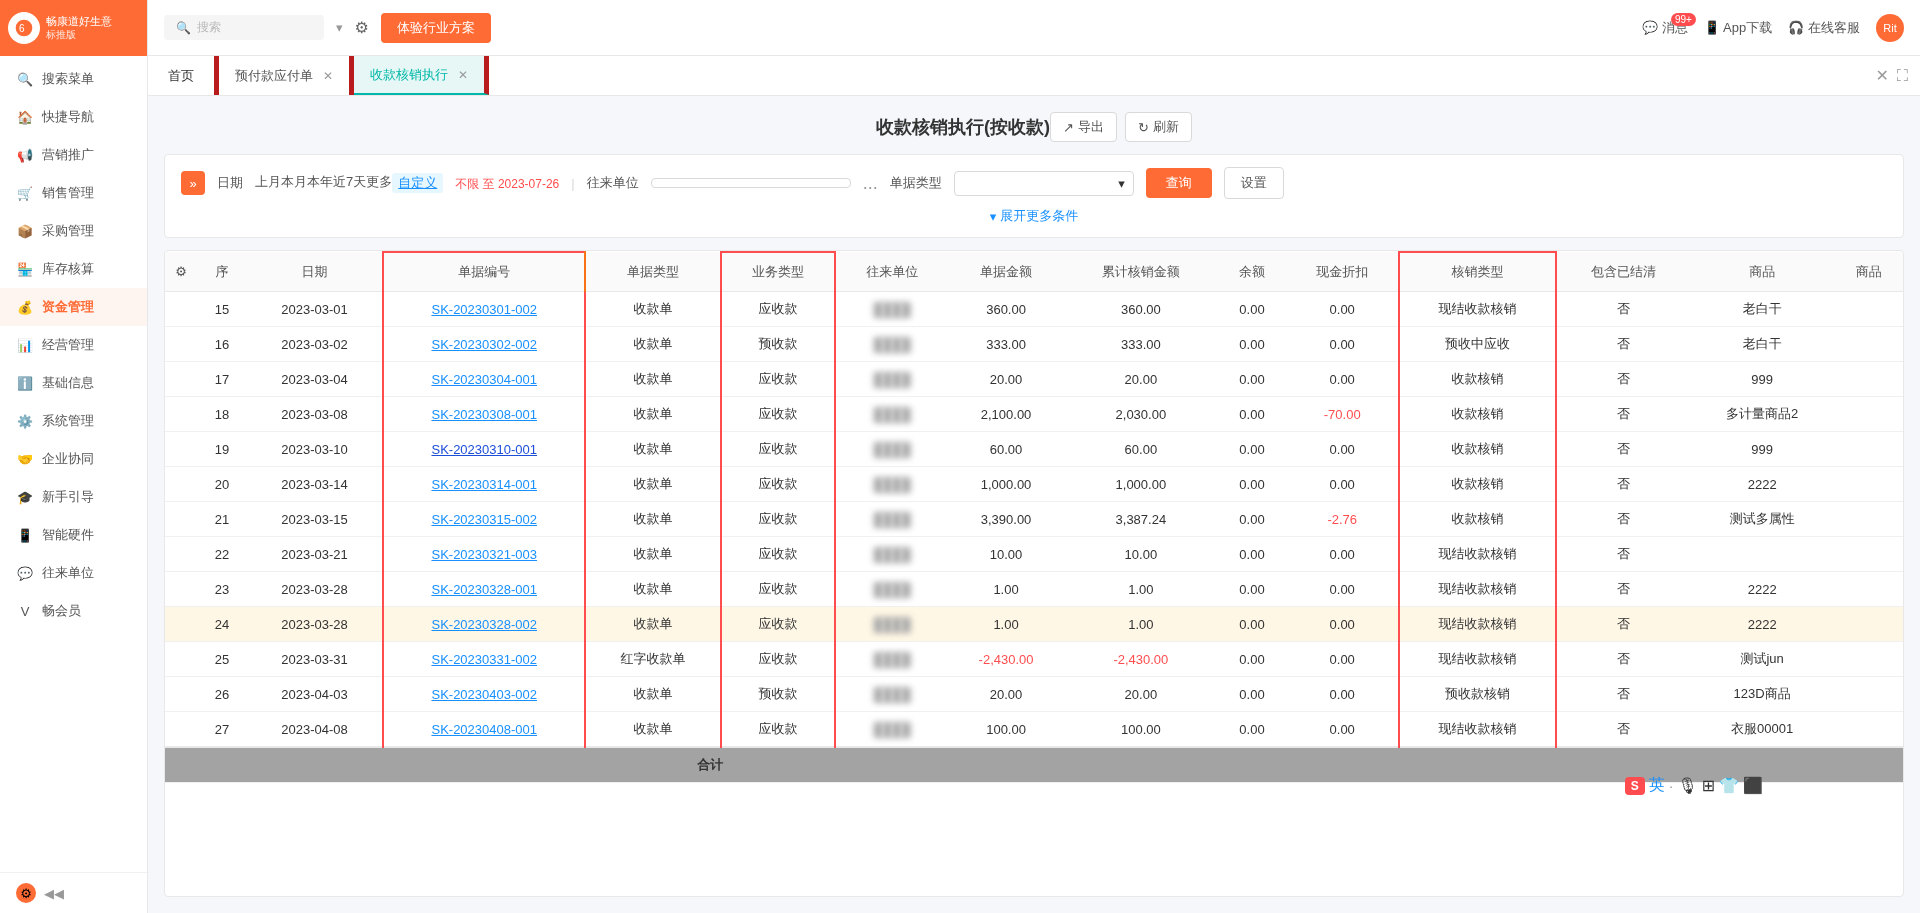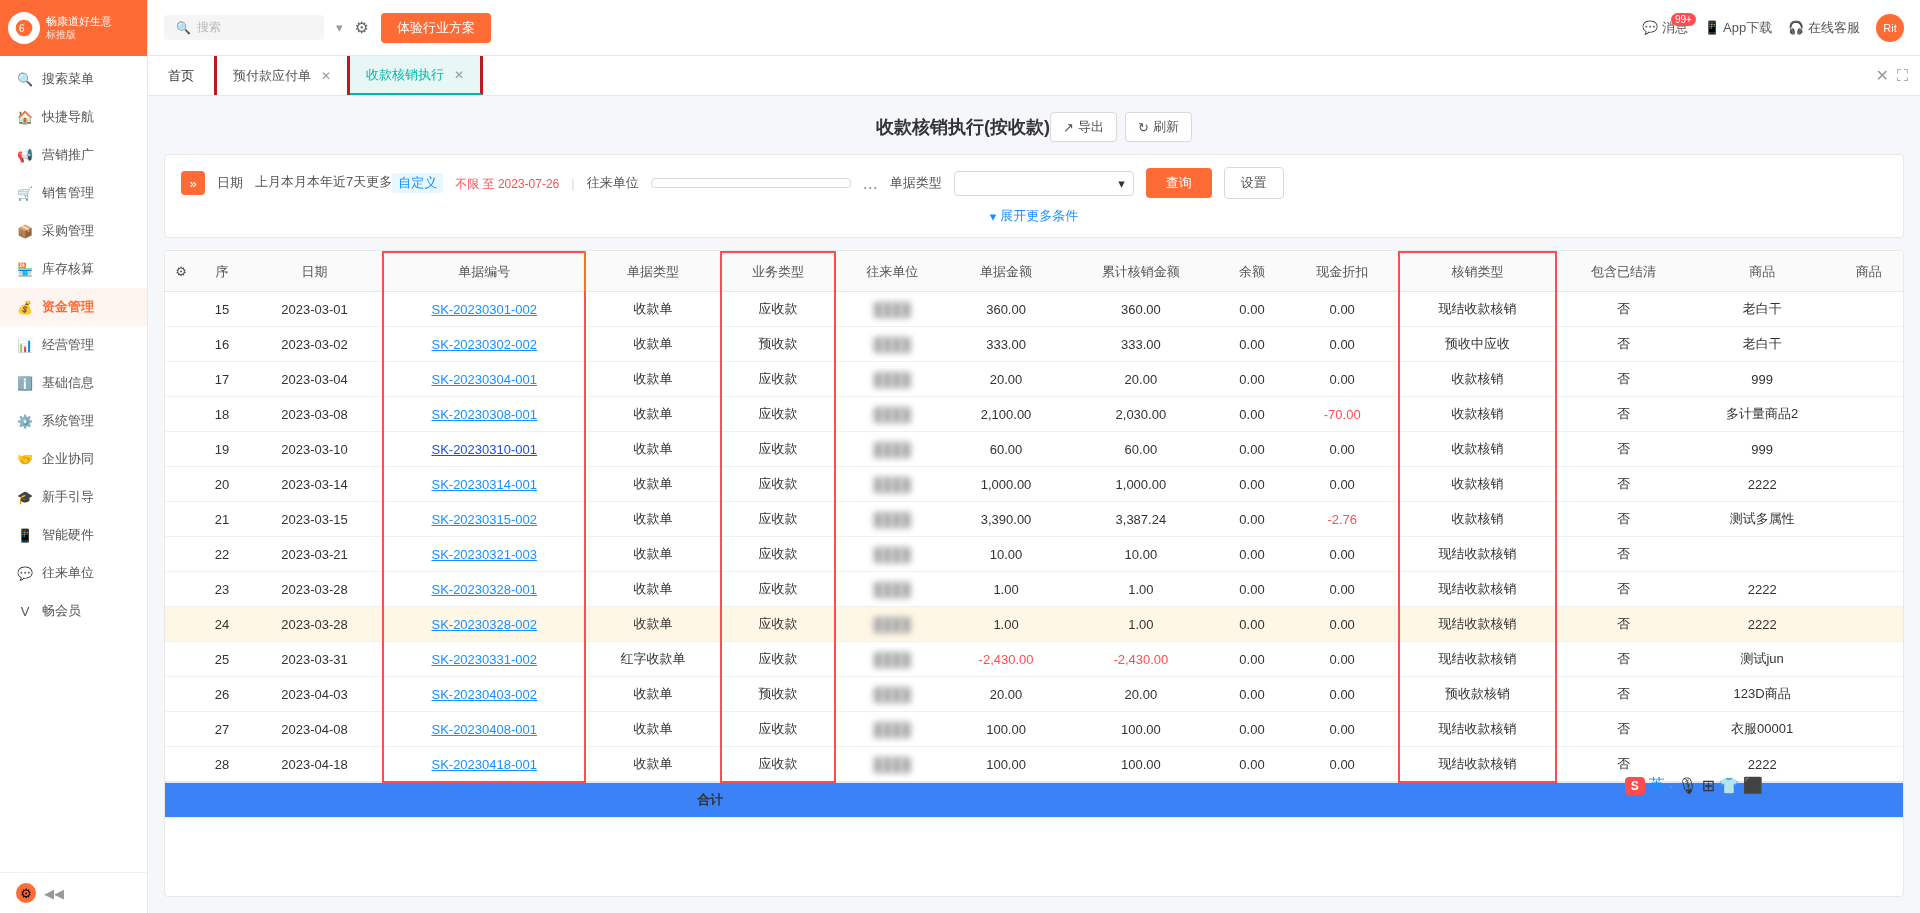--- a/index.html
+++ b/index.html
@@ -29,21 +29,21 @@
     .topbar-settings { color: #666; cursor: pointer; font-size: 16px; }
     .topbar-btn { background: #ff6b35; color: white; border: none; border-radius: 4px; padding: 6px 16px; cursor: pointer; font-size: 13px; }
     .topbar-spacer { flex: 1; }
     .topbar-actions { display: flex; align-items: center; gap: 16px; color: #555; font-size: 13px; }
     .topbar-badge { position: relative; display: inline-block; }
     .topbar-badge-count { position: absolute; top: -6px; right: -8px; background: #ff4d4f; color: white; border-radius: 8px; font-size: 10px; padding: 1px 4px; }
     .topbar-avatar { width: 28px; height: 28px; background: #ff6b35; border-radius: 50%; color: white; display: flex; align-items: center; justify-content: center; font-size: 11px; }
 
     
     .tabbar { height: 40px; background: #fff; border-bottom: 1px solid #e8e8e8; display: flex; align-items: stretch; padding-left: 0; }
-    .tab { display: flex; align-items: center; padding: 0 16px; gap: 6px; cursor: pointer; border-right: 3px solid #b91c1c; color: #555; font-size: 13px; position: relative; }
+    .tab { display: flex; align-items: center; padding: 0 16px; gap: 6px; cursor: pointer; border-right: 5px solid #b91c1c; color: #555; font-size: 13px; position: relative; }
     .tab.home { background: #fff; font-weight: normal; color: #333; padding: 0 20px; }
     .tab.active { background: #e6f7f5; color: #00b8a9; border-bottom: 2px solid #00b8a9; }
     .tab-close { color: #999; font-size: 12px; margin-left: 4px; cursor: pointer; }
     .tabbar-spacer { flex: 1; }
     .tabbar-actions { display: flex; align-items: center; padding: 0 12px; gap: 8px; }
     .tabbar-icon { color: #999; cursor: pointer; font-size: 16px; }
 
     
     .page-content { flex: 1; overflow: hidden; display: flex; flex-direction: column; padding: 16px; background: #f5f7fa; }
     .page-header { display: flex; align-items: center; justify-content: center; margin-bottom: 12px; }
@@ -52,42 +52,42 @@
     .btn-export { background: #fff; border: 1px solid #d9d9d9; border-radius: 4px; padding: 5px 12px; cursor: pointer; color: #555; font-size: 13px; display: flex; align-items: center; gap: 4px; }
     .btn-refresh { background: #fff; border: 1px solid #d9d9d9; border-radius: 4px; padding: 5px 12px; cursor: pointer; color: #555; font-size: 13px; display: flex; align-items: center; gap: 4px; }
 
     
     .filter-bar { background: #fff; border-radius: 4px; padding: 12px 16px; margin-bottom: 12px; border: 1px solid #e8e8e8; }
     .filter-row { display: flex; align-items: center; gap: 12px; flex-wrap: wrap; }
     .filter-expand-btn { background: #ff6b35; color: white; border: none; border-radius: 4px; padding: 4px 8px; cursor: pointer; font-size: 13px; width: 24px; height: 24px; display: flex; align-items: center; justify-content: center; }
     .filter-label { color: #555; font-size: 13px; white-space: nowrap; }
     .filter-date-links { display: flex; gap: 0; }
     .filter-date-link { color: #555; cursor: pointer; font-size: 13px; }
-    .filter-date-link.custom { background: #e6f7ff; color: #1890ff; padding: 1px 6px; border-radius: 3px; }
+    .filter-date-link.custom { background: #e6f7ff; color: #1890ff; padding: 1px 6px; border-radius: 3px; text-decoration: underline; }
     .filter-date-range { color: #ff4d4f; font-size: 12px; margin-top: 2px; }
     .filter-separator { color: #d9d9d9; }
     .filter-input { border: 1px solid #d9d9d9; border-radius: 4px; padding: 4px 8px; font-size: 13px; color: #333; min-width: 120px; }
     .filter-select { border: 1px solid #d9d9d9; border-radius: 4px; padding: 4px 8px; font-size: 13px; color: #333; min-width: 120px; cursor: pointer; display: flex; align-items: center; gap: 4px; }
     .filter-dots { color: #999; font-size: 18px; cursor: pointer; }
     .filter-btn-query { background: #ff6b35; color: white; border: none; border-radius: 4px; padding: 6px 20px; cursor: pointer; font-size: 13px; }
     .filter-btn-set { background: #fff; border: 1px solid #d9d9d9; border-radius: 4px; padding: 6px 16px; cursor: pointer; color: #555; font-size: 13px; }
     .filter-expand-row { display: flex; justify-content: center; align-items: center; margin-top: 8px; color: #1890ff; cursor: pointer; font-size: 13px; gap: 4px; }
 
     
     .table-container { background: #fff; border-radius: 4px; flex: 1; overflow: auto; border: 1px solid #e8e8e8; position: relative; }
     table { width: 100%; border-collapse: collapse; font-size: 13px; }
     thead tr { background: #fafafa; }
     th { padding: 10px 8px; border-bottom: 1px solid #e8e8e8; color: #555; font-weight: 500; white-space: nowrap; text-align: center; position: sticky; top: 0; background: #fafafa; z-index: 1; }
     td { padding: 8px 8px; border-bottom: 1px solid #f0f0f0; color: #333; text-align: center; white-space: nowrap; }
     tr.highlighted td { background: #fff7e6; }
     .link { color: #1890ff; cursor: pointer; text-decoration: underline; }
     .negative-red { color: #ff4d4f; }
 
     
-    .table-footer td { background: #3b82f6; font-weight: bold; border-top: 2px solid #e8e8e8; }
+    .table-footer td { background: #a3a3a3; font-weight: bold; border-top: 2px solid #e8e8e8; }
 
     
     ::-webkit-scrollbar { width: 6px; height: 6px; }
     ::-webkit-scrollbar-thumb { background: #d9d9d9; border-radius: 3px; }
   </style>
 </head>
 <body>
 
 <div class="sidebar">
   <div class="sidebar-logo">
@@ -507,37 +507,20 @@
               <td style="color: transparent; text-shadow: rgb(170, 170, 170) 0px 0px 6px;">████</td>
               <td>100.00</td>
               <td>100.00</td>
               <td>0.00</td>
               <td>0.00</td>
               <td style="border-left: 2px solid rgb(255, 77, 79); border-right: 2px solid rgb(255, 77, 79);">现结收款核销</td>
               <td>否</td>
               <td>衣服00001</td>
               <td></td>
             </tr>
-            <tr>
-              <td></td>
-              <td>28</td>
-              <td>2023-04-18</td>
-              <td class="link" style="color: rgb(24, 144, 255); cursor: pointer; text-decoration: underline; border-left: 2px solid rgb(255, 77, 79); border-right: 2px solid rgb(255, 77, 79); border-bottom: 2px solid rgb(255, 77, 79);">SK-20230418-001</td>
-              <td>收款单</td>
-              <td style="border-left: 2px solid rgb(255, 77, 79); border-right: 2px solid rgb(255, 77, 79); border-bottom: 2px solid rgb(255, 77, 79);">应收款</td>
-              <td style="color: transparent; text-shadow: rgb(170, 170, 170) 0px 0px 6px;">████</td>
-              <td>100.00</td>
-              <td>100.00</td>
-              <td>0.00</td>
-              <td>0.00</td>
-              <td style="border-left: 2px solid rgb(255, 77, 79); border-right: 2px solid rgb(255, 77, 79); border-bottom: 2px solid rgb(255, 77, 79);">现结收款核销</td>
-              <td>否</td>
-              <td>2222</td>
-              <td></td>
-            </tr>
           </tbody>
         <tfoot>
           <tr class="table-footer">
             <td></td>
             <td></td>
             <td></td>
             <td></td>
             <td colspan="2">合计</td>
             <td></td>
             <td></td>

